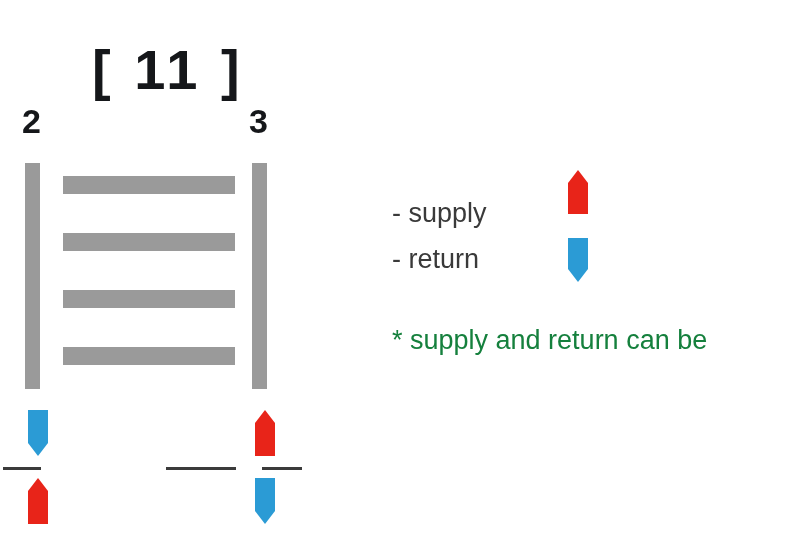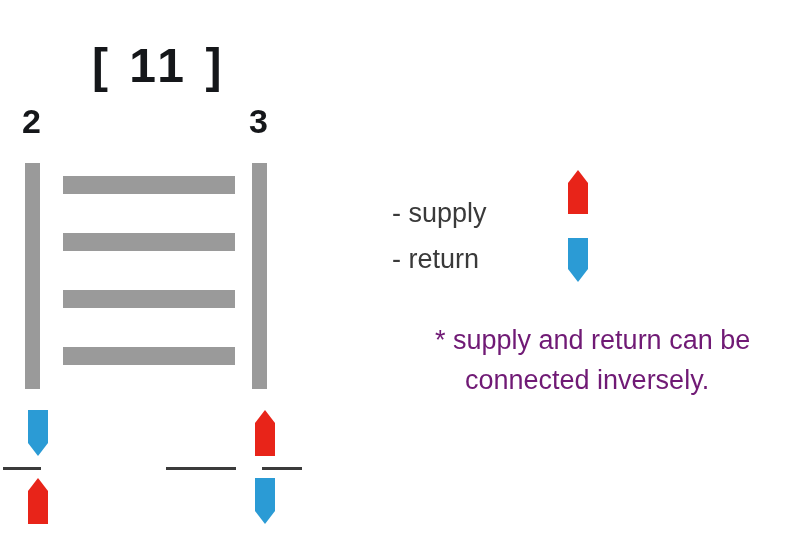--- a/index.html
+++ b/index.html
@@ -22,21 +22,21 @@
     left: 0;
     top: 0;
     width: 380px;
     height: 542px;
   }
 
   #connection-type-title {
     position: absolute;
     left: 92px;
     top: 42px;
-    font-size: 48px;
+    font-size: 56px;
     font-weight: bold;
     letter-spacing: 4px;
     color: #15171a;
     line-height: 1;
     white-space: nowrap;
   }
 
   .port-label {
     position: absolute;
     font-size: 34px;
@@ -140,23 +140,22 @@
   .legend-flow-swatch svg { display: block; width: 100%; height: 100%; }
   #legend-swatch-supply { top: -18px; }
   #legend-swatch-return { top: 4px; }
 
   #legend-footnote {
     position: absolute;
     left: 0;
     top: 320px;
     font-size: 27px;
     line-height: 40px;
-    color: #701a75;
-    white-space: nowrap;
-    margin-left: 43px;
+    color: #15803d;
+    white-space: nowrap;
   }
   #legend-footnote-line-2 { padding-left: 30px; }
 </style>
 </head>
 <body>
 
 <div id="diagram-panel">
 
   <div id="connection-type-title">[ 11 ]</div>
 
@@ -218,15 +217,14 @@
       <span class="legend-flow-swatch" id="legend-swatch-return">
         <svg viewBox="0 0 20 44" preserveAspectRatio="none">
           <polygon points="0,0 20,0 20,31 10,44 0,31" fill="#2B9BD5"></polygon>
         </svg>
       </span>
     </div>
   </div>
 
   <div id="legend-footnote">
     <div>* supply and return can be</div>
-    <div id="legend-footnote-line-2">connected inversely.</div>
   </div>
 </div>
 
 </body></html>

